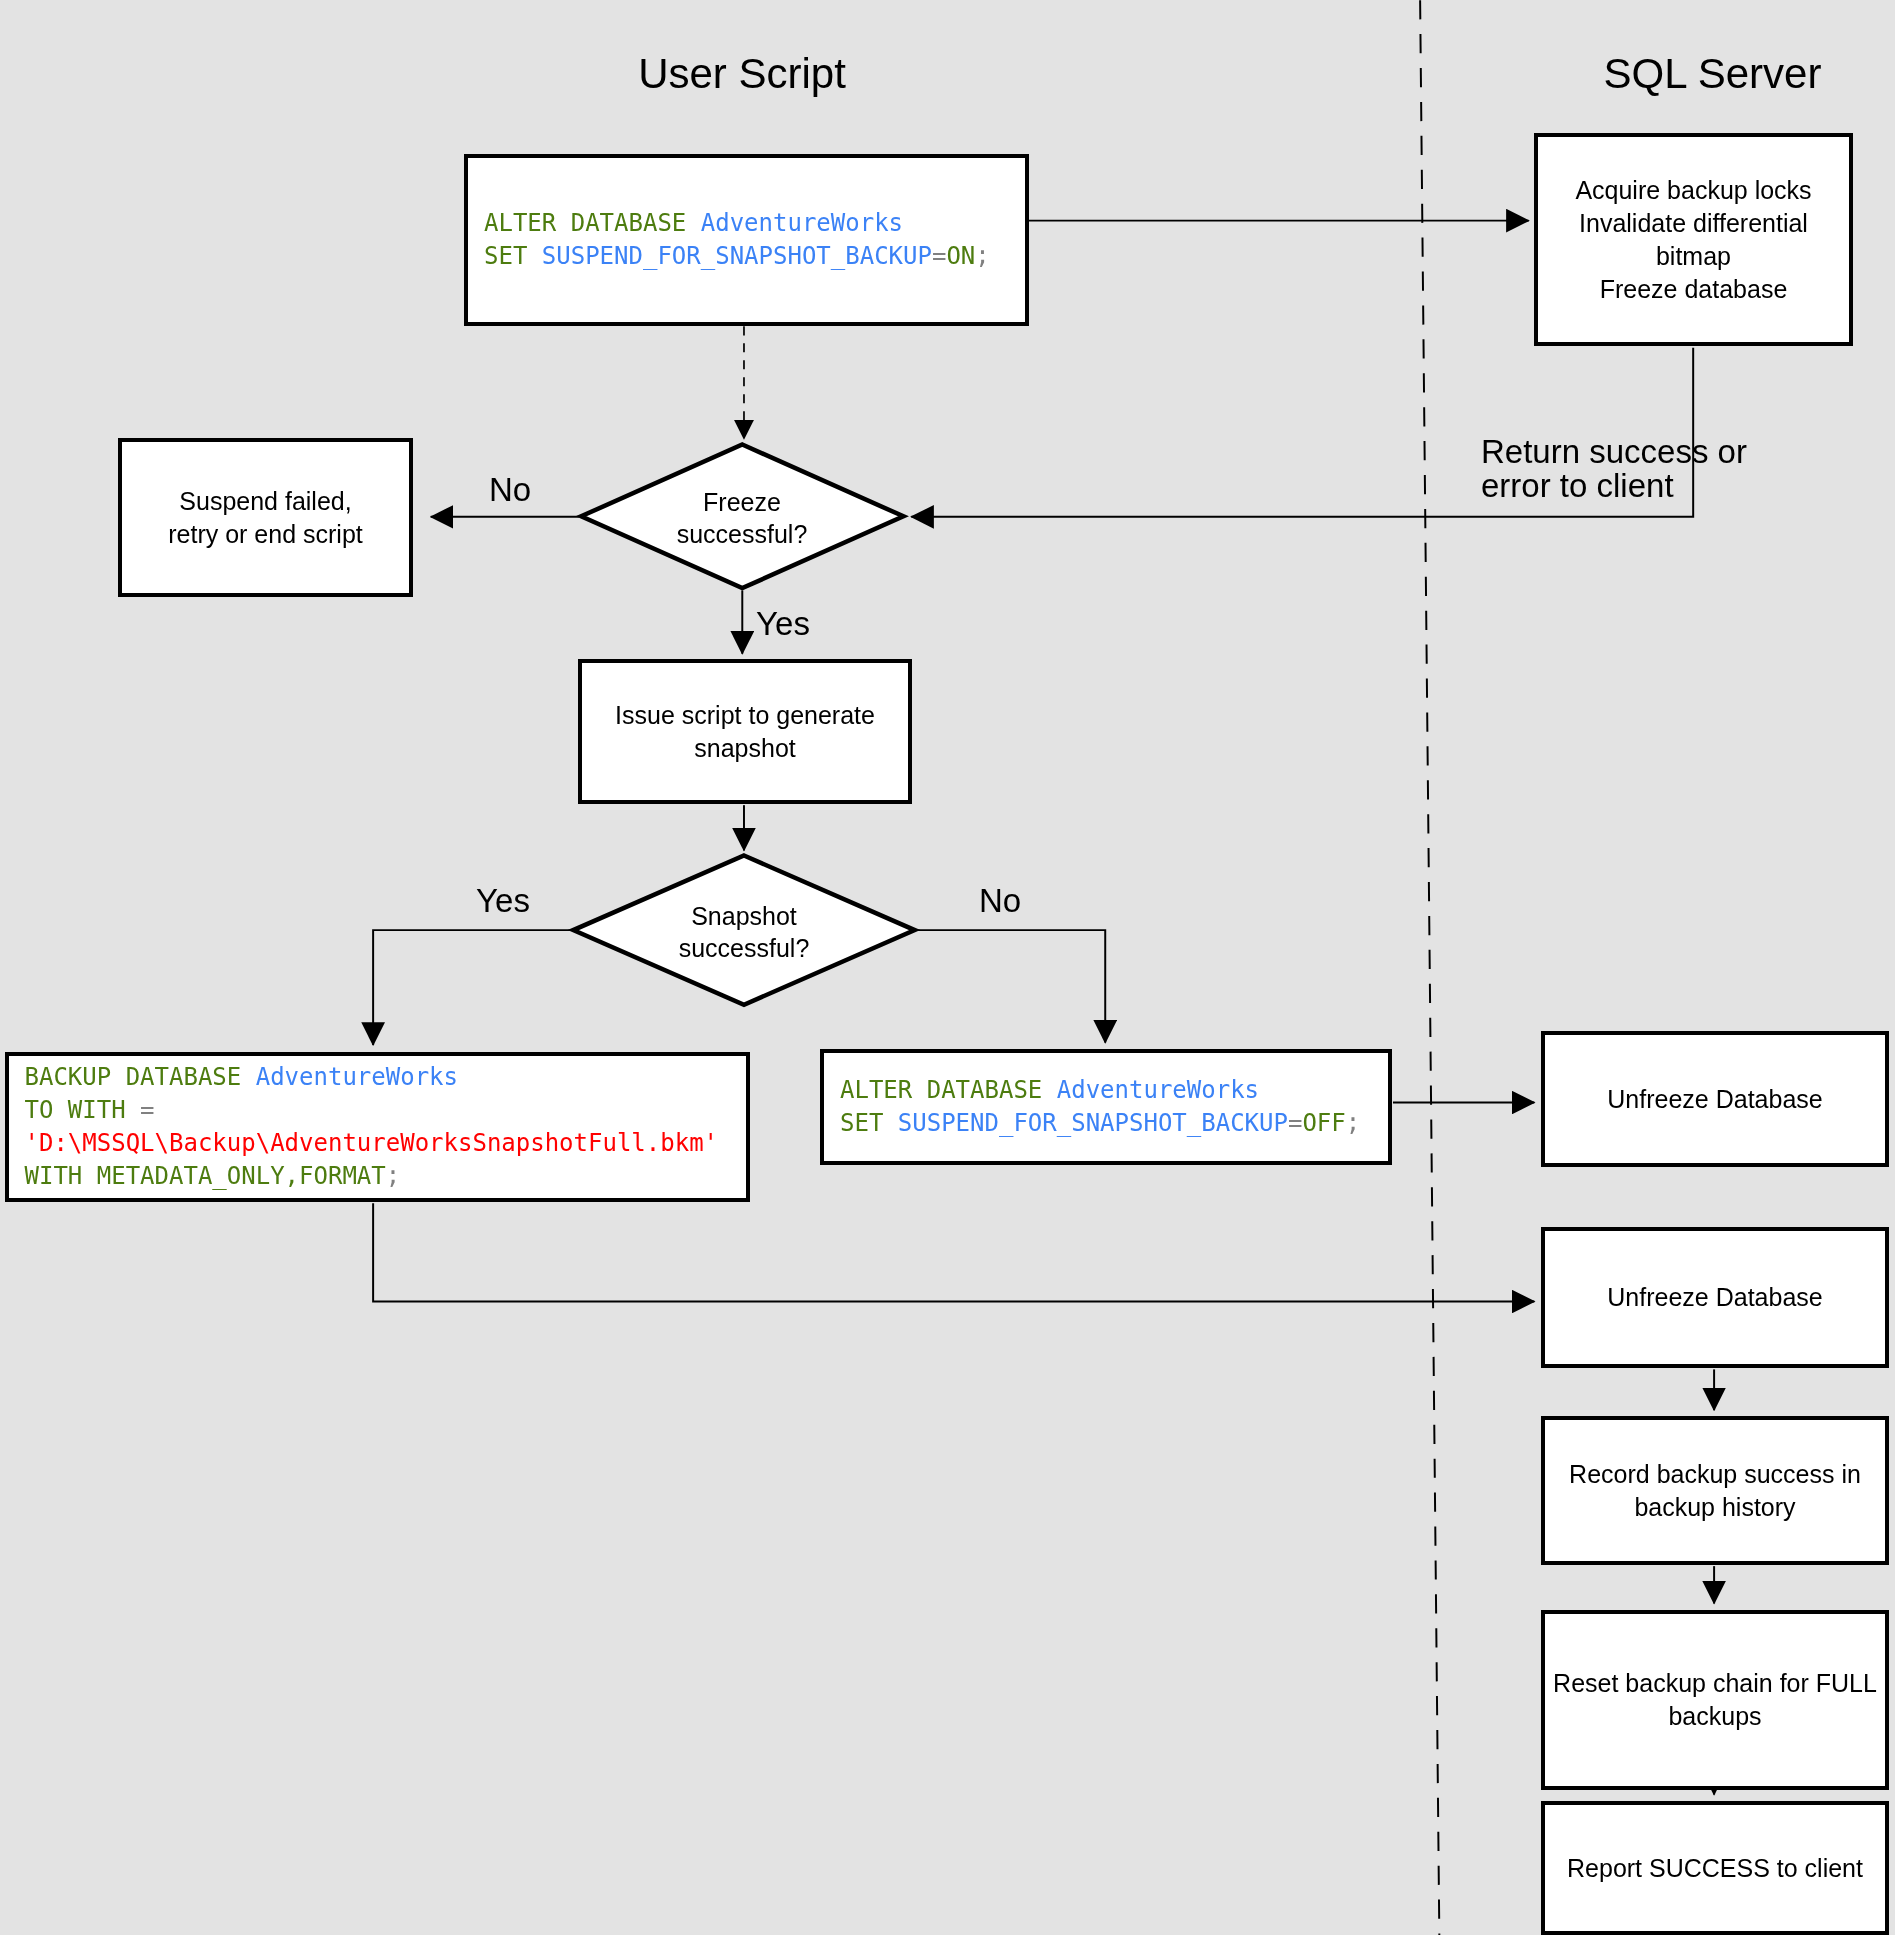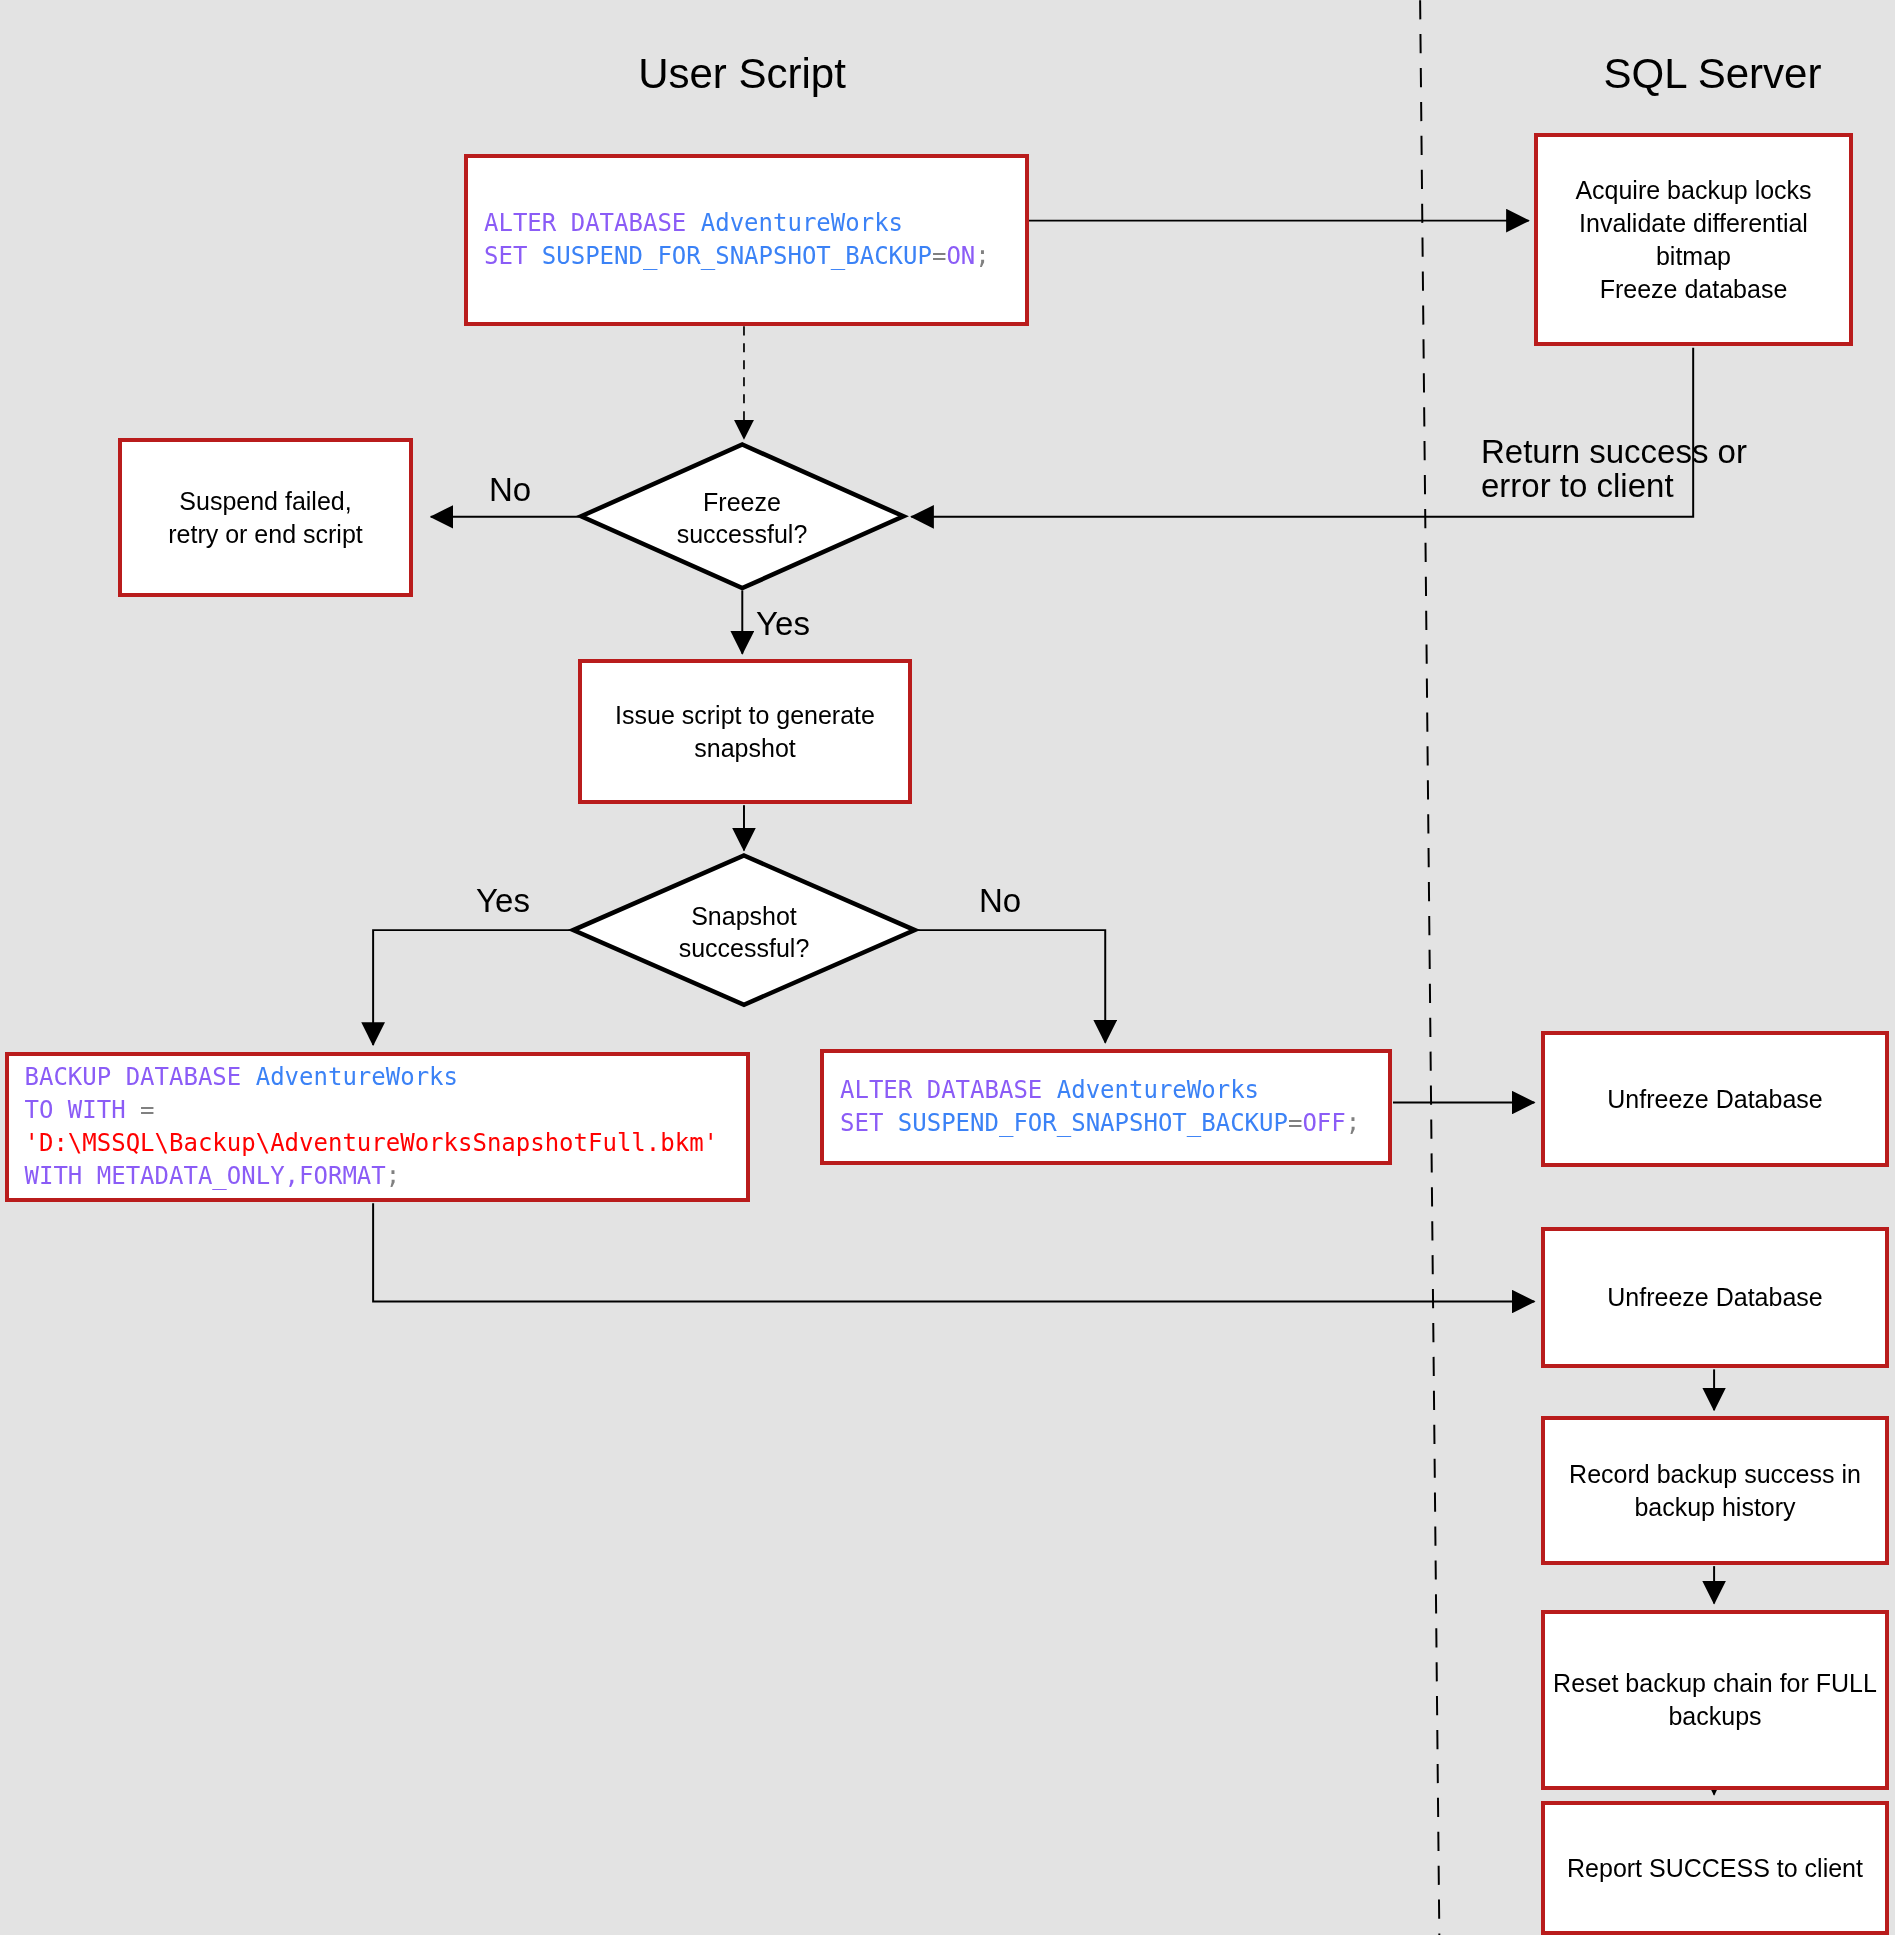--- a/index.html
+++ b/index.html
@@ -13,33 +13,33 @@
   }
   #canvas{position:absolute;left:0;top:0;width:1895px;height:1936px;}
   #wires{position:absolute;left:0;top:0;width:1895px;height:1936px;z-index:0;}
   .title{
     position:absolute;z-index:2;
     font-size:42px;line-height:45px;font-weight:400;
     text-align:center;white-space:pre;
   }
   .box{
     position:absolute;z-index:1;
-    background:#fff;border:4px solid #b91c1c;box-sizing:border-box;
+    background:#fff;border:4px solid #000000;box-sizing:border-box;
     display:flex;align-items:center;justify-content:center;
     text-align:center;
   }
   .codebox{
     flex-direction:column;align-items:flex-start;justify-content:center;
     text-align:left;padding-left:16px;
   }
   .code-line{
     font-family:"DejaVu Sans Mono","Liberation Mono",monospace;
     font-size:24px;line-height:33px;white-space:pre;
   }
-  .kw{color:#8b5cf6;}
+  .kw{color:#4d7c0f;}
   .id{color:#3b82f6;}
   .pn{color:#808080;}
   .str{color:#ff0000;margin-top:24px;}
   .node-text{
     font-size:25px;line-height:33px;white-space:pre-line;
   }
   .diamond-text{
     position:absolute;z-index:1;
     font-size:25px;line-height:32px;white-space:pre-line;
     text-align:center;

